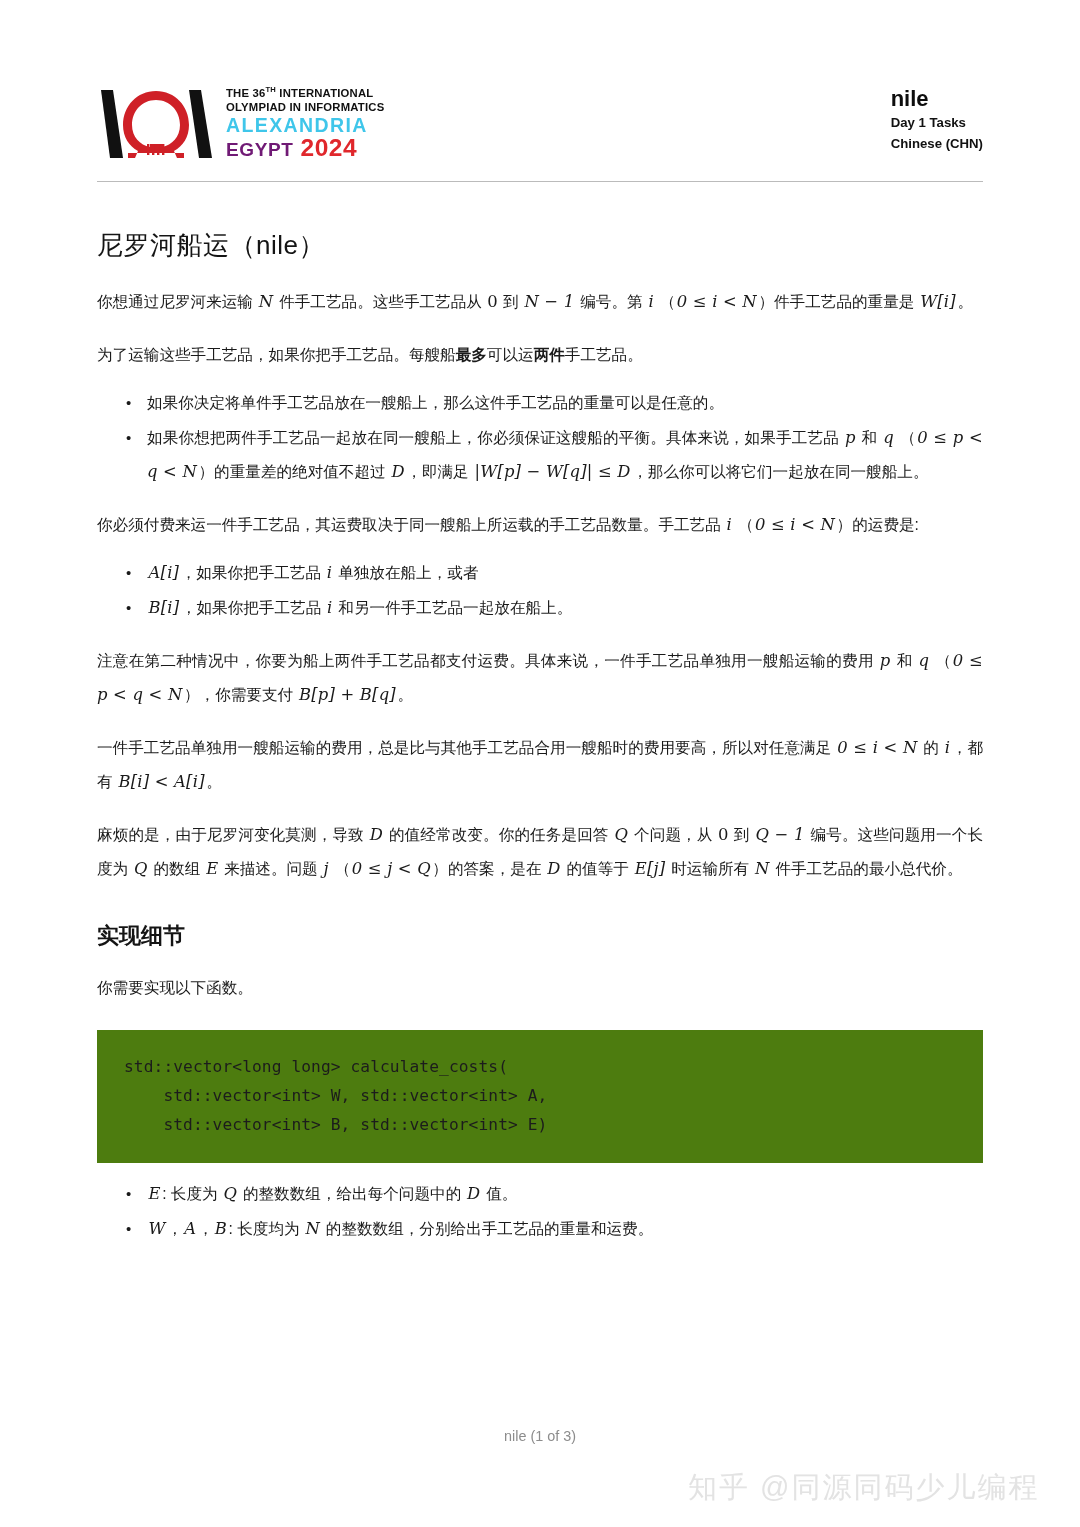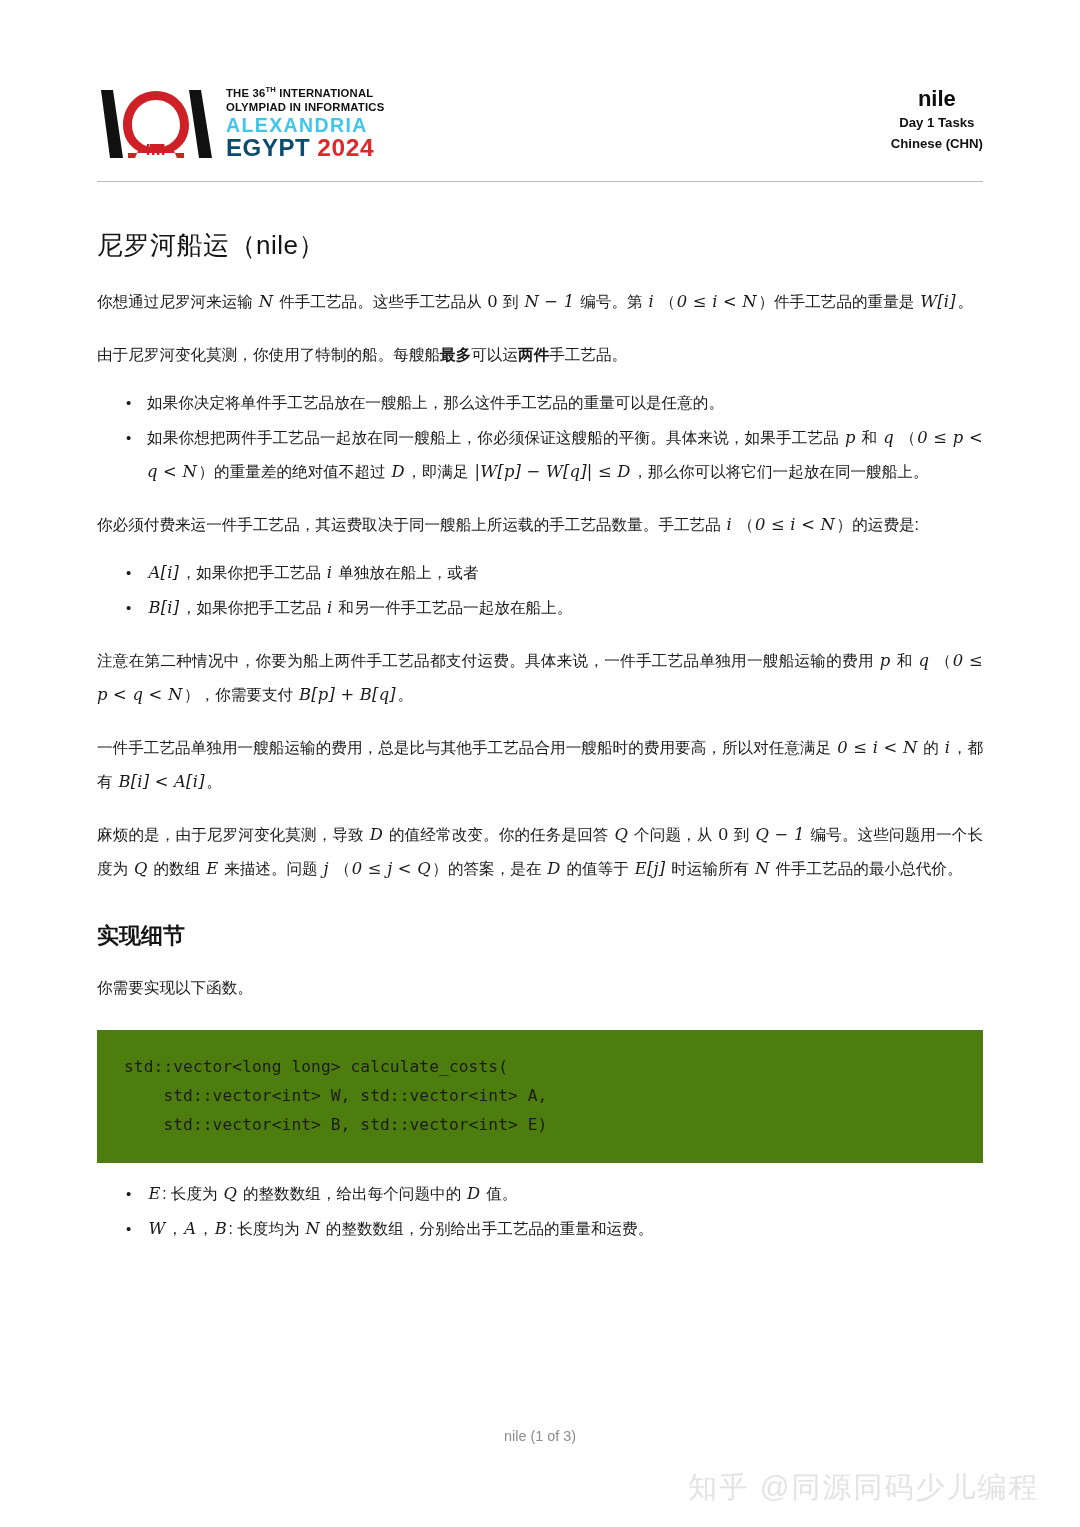--- a/index.html
+++ b/index.html
@@ -73,34 +73,34 @@
     line-height: 21px;
     margin-top: 1px;
     white-space: nowrap;
   }
   .logo-bottom {
     line-height: 25px;
     white-space: nowrap;
     margin-top: -1px;
   }
   .logo-egypt {
-    font-size: 24px;
-    font-weight: bold;
-    color: #0c4a6e;
+    font-size: 19px;
+    font-weight: bold;
+    color: #701a75;
     letter-spacing: 0.6px;
   }
   .logo-year {
     font-size: 24.5px;
     font-weight: bold;
     color: #e0272c;
     letter-spacing: 0.6px;
     margin-left: 7px;
   }
   .header-right {
-    text-align: center;
+    text-align: left;
     padding-top: 3px;
   }
   .doc-title {
     font-size: 22px;
     font-weight: bold;
     line-height: 27px;
     color: #0d0d0d;
   }
   .doc-sub {
     font-size: 13.2px;
@@ -256,21 +256,21 @@
           <div class="doc-sub">Chinese (CHN)</div>
         </div>
       </div>
       <div class="header-rule"></div>
     </div>
 
     <h1 class="task-title">尼罗河船运（nile）</h1>
 
     <p class="para"><span>你想通过尼罗河来运输 </span><span class="m">N</span><span> 件手工艺品。这些手工艺品从 </span><span class="mn">0</span><span> 到 </span><span class="m">N − 1</span><span> 编号。第 </span><span class="m">i</span><span> （</span><span class="m">0 ≤ i &lt; N</span><span>）件手工艺品的重量是 </span><span class="m">W[i]</span><span>。</span></p>
 
-    <p class="para"><span>由于尼罗河变化莫测，你使用了特制的船。每艘船</span><b>最多</b><span>可以运</span><b>两件</b><span>手工艺品。</span></p>
+    <p class="para"><span>为了运输这些手工艺品，如果你把手工艺品。每艘船</span><b>最多</b><span>可以运</span><b>两件</b><span>手工艺品。</span></p>
 
     <ul class="bullets">
       <li><span>如果你决定将单件手工艺品放在一艘船上，那么这件手工艺品的重量可以是任意的。</span></li>
       <li><span>如果你想把两件手工艺品一起放在同一艘船上，你必须保证这艘船的平衡。具体来说，如果手工艺品 </span><span class="m">p</span><span> 和 </span><span class="m">q</span><span> （</span><span class="m">0 ≤ p &lt; q &lt; N</span><span>）的重量差的绝对值不超过 </span><span class="m">D</span><span>，即满足 </span><span class="m">|W[p] − W[q]| ≤ D</span><span>，那么你可以将它们一起放在同一艘船上。</span></li>
     </ul>
 
     <p class="para"><span>你必须付费来运一件手工艺品，其运费取决于同一艘船上所运载的手工艺品数量。手工艺品 </span><span class="m">i</span><span> （</span><span class="m">0 ≤ i &lt; N</span><span>）的运费是:</span></p>
 
     <ul class="bullets">
       <li><span class="m">A[i]</span><span>，如果你把手工艺品 </span><span class="m">i</span><span> 单独放在船上，或者</span></li>

